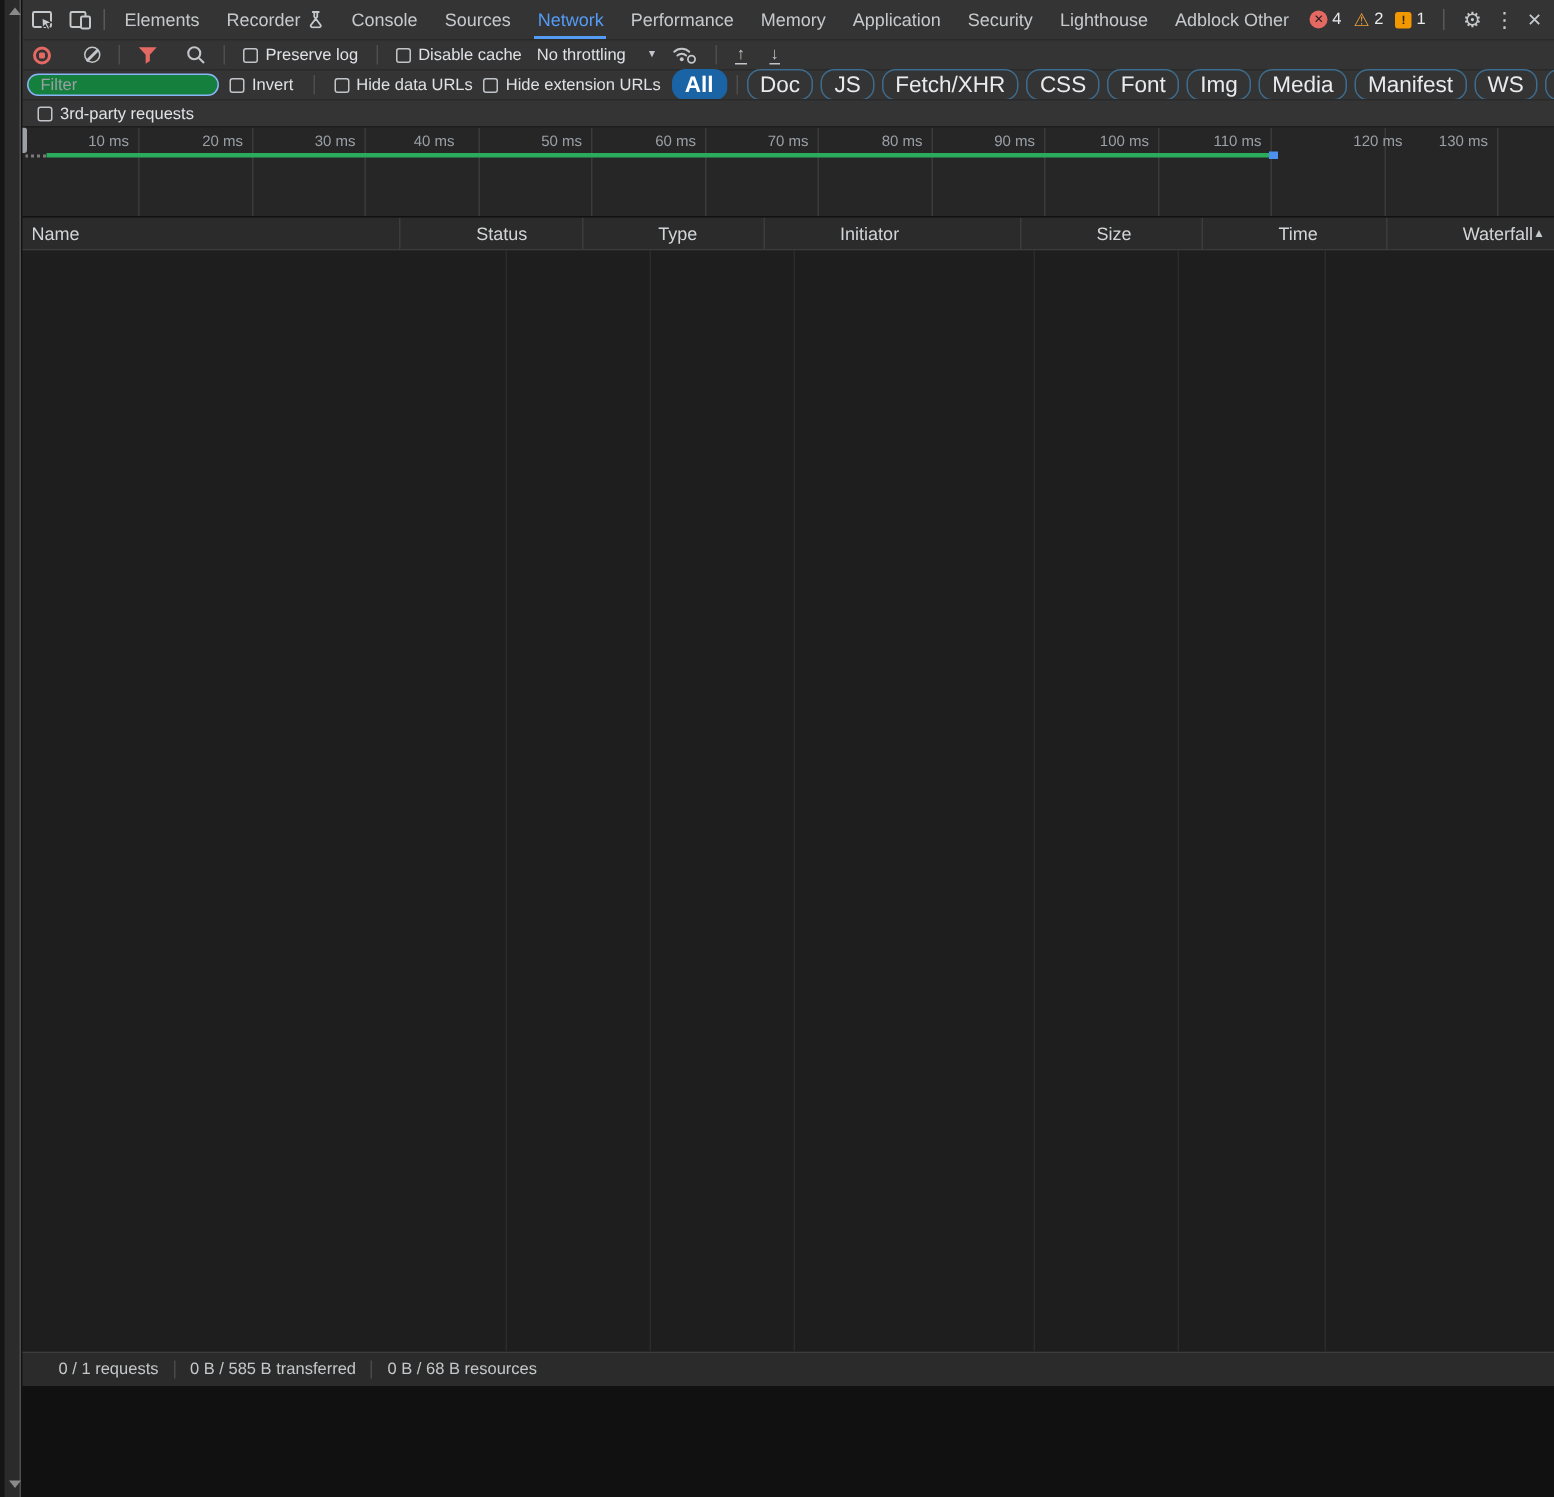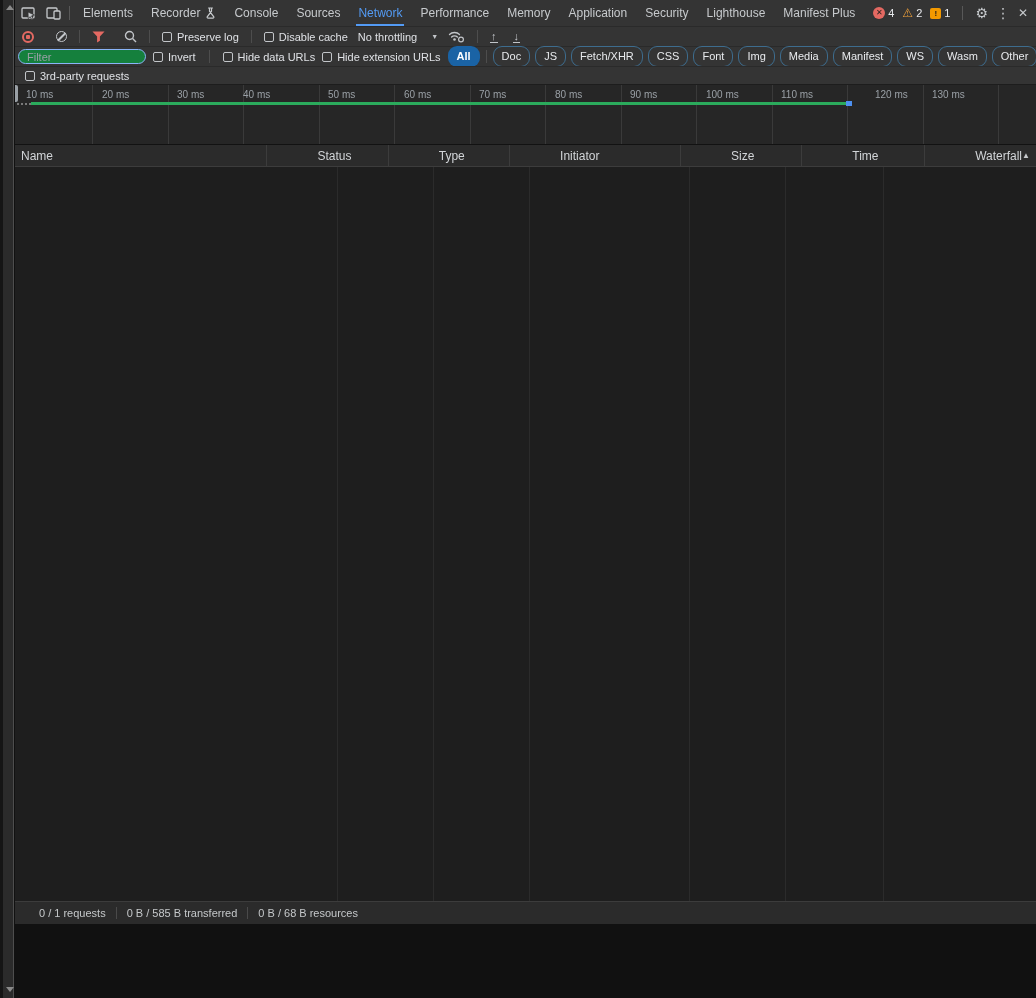--- a/index.html
+++ b/index.html
@@ -55,32 +55,32 @@
   .tray-arrow { font-size:11px; line-height:10px; color:#c2c5c9; border-bottom:1.5px solid #c2c5c9;
     padding:0 1px 1px 1px; }
 
   
   .filterbar { height:20px; flex:0 0 20px; padding-left:3px; font-size:11px; gap:7px; }
   .filter-input { width:128px; height:15px; background:#15803d; border:1px solid #8ab4f8;
     border-radius:8px; color:#e8eaed; font-size:11px; padding:0 8px; outline:none;
     font-family:"Liberation Sans",sans-serif; }
   .filter-input::placeholder { color:#9aa0a6; }
   .chips { display:flex; align-items:center; gap:5px; }
-  .chip { border:1px solid #3d6c8e; border-radius:9px; padding:3px 8px; font-size:11px;
+  .chip { border:1px solid #3d6c8e; border-radius:9px; padding:3px 8px; font-size:15px;
     color:#e8eaed; line-height:13px; }
   .chip.active { border-color:transparent; font-weight:bold; color:#fff; }
 
   
   .options-row { height:18px; flex:0 0 18px; padding-left:10px; font-size:11px; }
 
   
   .overview { position:relative; flex:0 0 61px; height:61px; background:#262626;
     border-top:1px solid #1d1d1d; border-bottom:1px solid #121212; overflow:hidden; }
   .gl { position:absolute; top:0; bottom:0; width:1px; background:#3a3a3a; }
-  .tick { position:absolute; top:4px; width:60px; text-align:left; font-size:10px; color:#9aa0a6; }
+  .tick { position:absolute; top:4px; width:60px; text-align:right; font-size:10px; color:#9aa0a6; }
   .scrub-handle { position:absolute; left:-2px; top:0; width:5px; height:17px;
     background:#9aa0a6; border-radius:2px; }
   .pre-dash { position:absolute; left:2px; top:18px; width:14px; height:2px;
     background:repeating-linear-gradient(90deg,#7a7a7a 0 2px,transparent 2px 4px); }
   .wf-bar { position:absolute; left:16px; top:17px; width:815px; height:3px; }
   .wf-cap { position:absolute; left:831px; top:16px; width:6px; height:5px; }
 
   
   .grid-header { flex:0 0 22px; height:22px; background:#2b2b2b; display:flex;
     font-size:12px; color:#d2d5d8; border-bottom:1px solid #3c3c3c;gap:44px; }
@@ -156,21 +156,21 @@
     <div class="tab">
         <span>Application</span>
       </div>
     <div class="tab">
         <span>Security</span>
       </div>
     <div class="tab">
         <span>Lighthouse</span>
       </div>
     <div class="tab">
-        <span>Manifest Plus</span>
+        <span>Adblock Other</span>
       </div>
 
     <div class="tabbar-right">
       <span class="badge">
         <span class="err-circle" style="background: rgb(228, 105, 98);">✕</span>
         <span>4</span>
       </span>
       <span class="badge">
         <span class="warn-tri" style="color: rgb(243, 163, 59);">⚠</span>
         <span>2</span>

